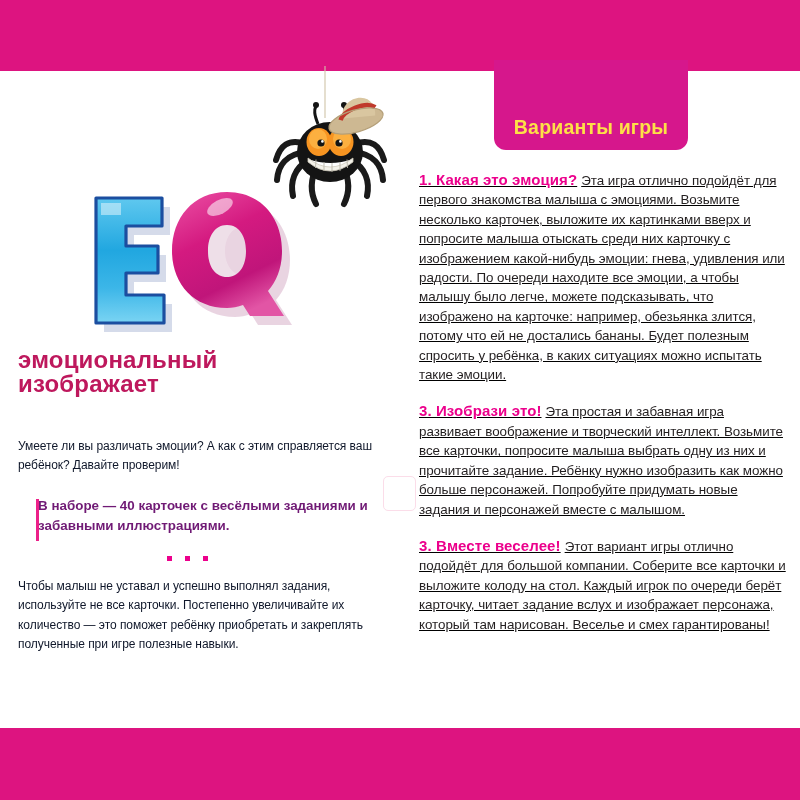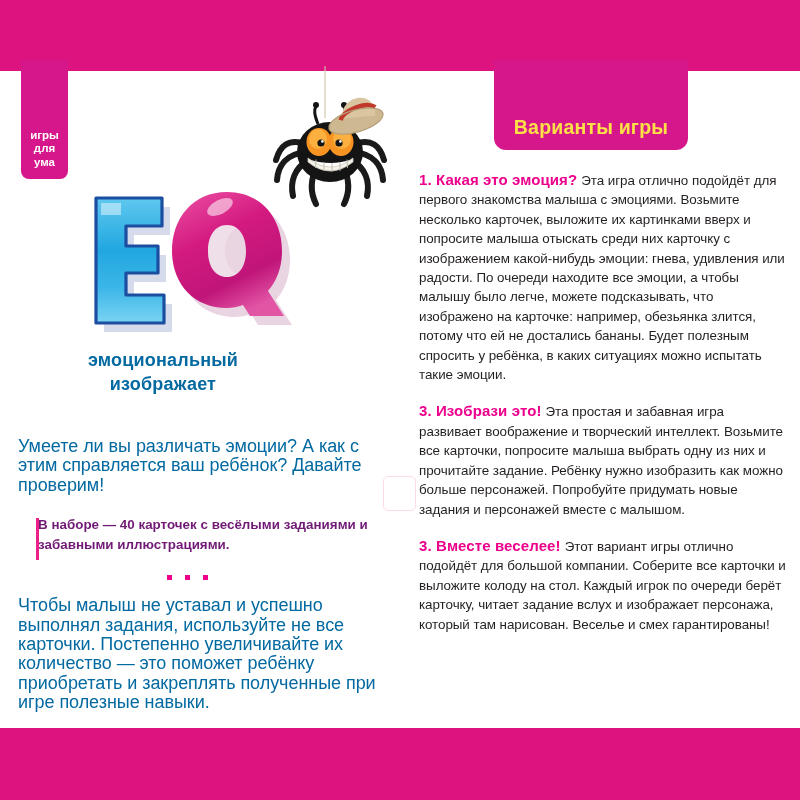--- a/index.html
+++ b/index.html
@@ -87,44 +87,43 @@
     position: absolute;
     left: 60px; top: 172px;
     width: 260px; height: 170px;
   }
   .logo-svg { display:block; }
 
   .logo-subtitle {
     position: absolute;
     left: 18px; top: 348px;
     width: 290px;
-    text-align: center;
-    color: #0369a1;
-    font-weight: bold;
-    font-size: 18px;
+    color: #be185d;
+    font-weight: bold;
+    font-size: 24px;
     line-height: 24px;
     letter-spacing: 0.2px;
   }
 
   
   .spider-wrap {
     position: absolute;
     left: 268px; top: 66px;
     width: 130px; height: 150px;
   }
 
   
   .left-col {
     position: absolute;
     left: 18px; top: 437px;
     width: 360px;
   }
   .body-text {
-    color: #0369a1;
-    font-size: 18px;
+    color: #0f172a;
+    font-size: 12px;
     line-height: 19.4px;
     letter-spacing: -0.05px;
   }
   .highlight-block {
     position: relative;
     margin-top: 20px;
     padding-left: 20px;
   }
   .highlight-block::before {
     content: "";
@@ -162,21 +161,21 @@
     border: 1.6px solid #fbdde9;
     border-radius: 5px;
   }
 
   
   .right-col {
     position: absolute;
     left: 419px; top: 170px;
     width: 368px;
   }
-  .section { margin-bottom: 17px; }
+  .section { margin-bottom: 17px; text-decoration: underline; }
   .section:last-child { margin-bottom: 0; }
   .section p {
     margin: 0;
     color: #231f20;
     font-size: 13.4px;
     line-height: 19.4px;
     letter-spacing: -0.05px;
   }
   .sec-head {
     color: #ec008c;
@@ -187,25 +186,20 @@
   .sec-head-sp { display:inline-block; width:4px; }
 </style>
 </head>
 <body>
 
 <div class="page">
 
   <div class="bar-top"></div>
   <div class="bar-bottom"></div>
 
-  <div class="tab-badge">
-    <div class="line">игры</div>
-    <div class="line">для</div>
-    <div class="line">ума</div>
-  </div>
 
   <div class="header-badge">
     <div class="title">Варианты игры</div>
   </div>
 
   <div class="logo-wrap">
     <svg class="logo-svg" width="260" height="170" viewBox="0 0 260 170" xmlns="http://www.w3.org/2000/svg">
       <defs>
         <linearGradient id="gE" x1="0" y1="0" x2="0" y2="1">
           <stop offset="0%" stop-color="#5fc8ef"></stop>

